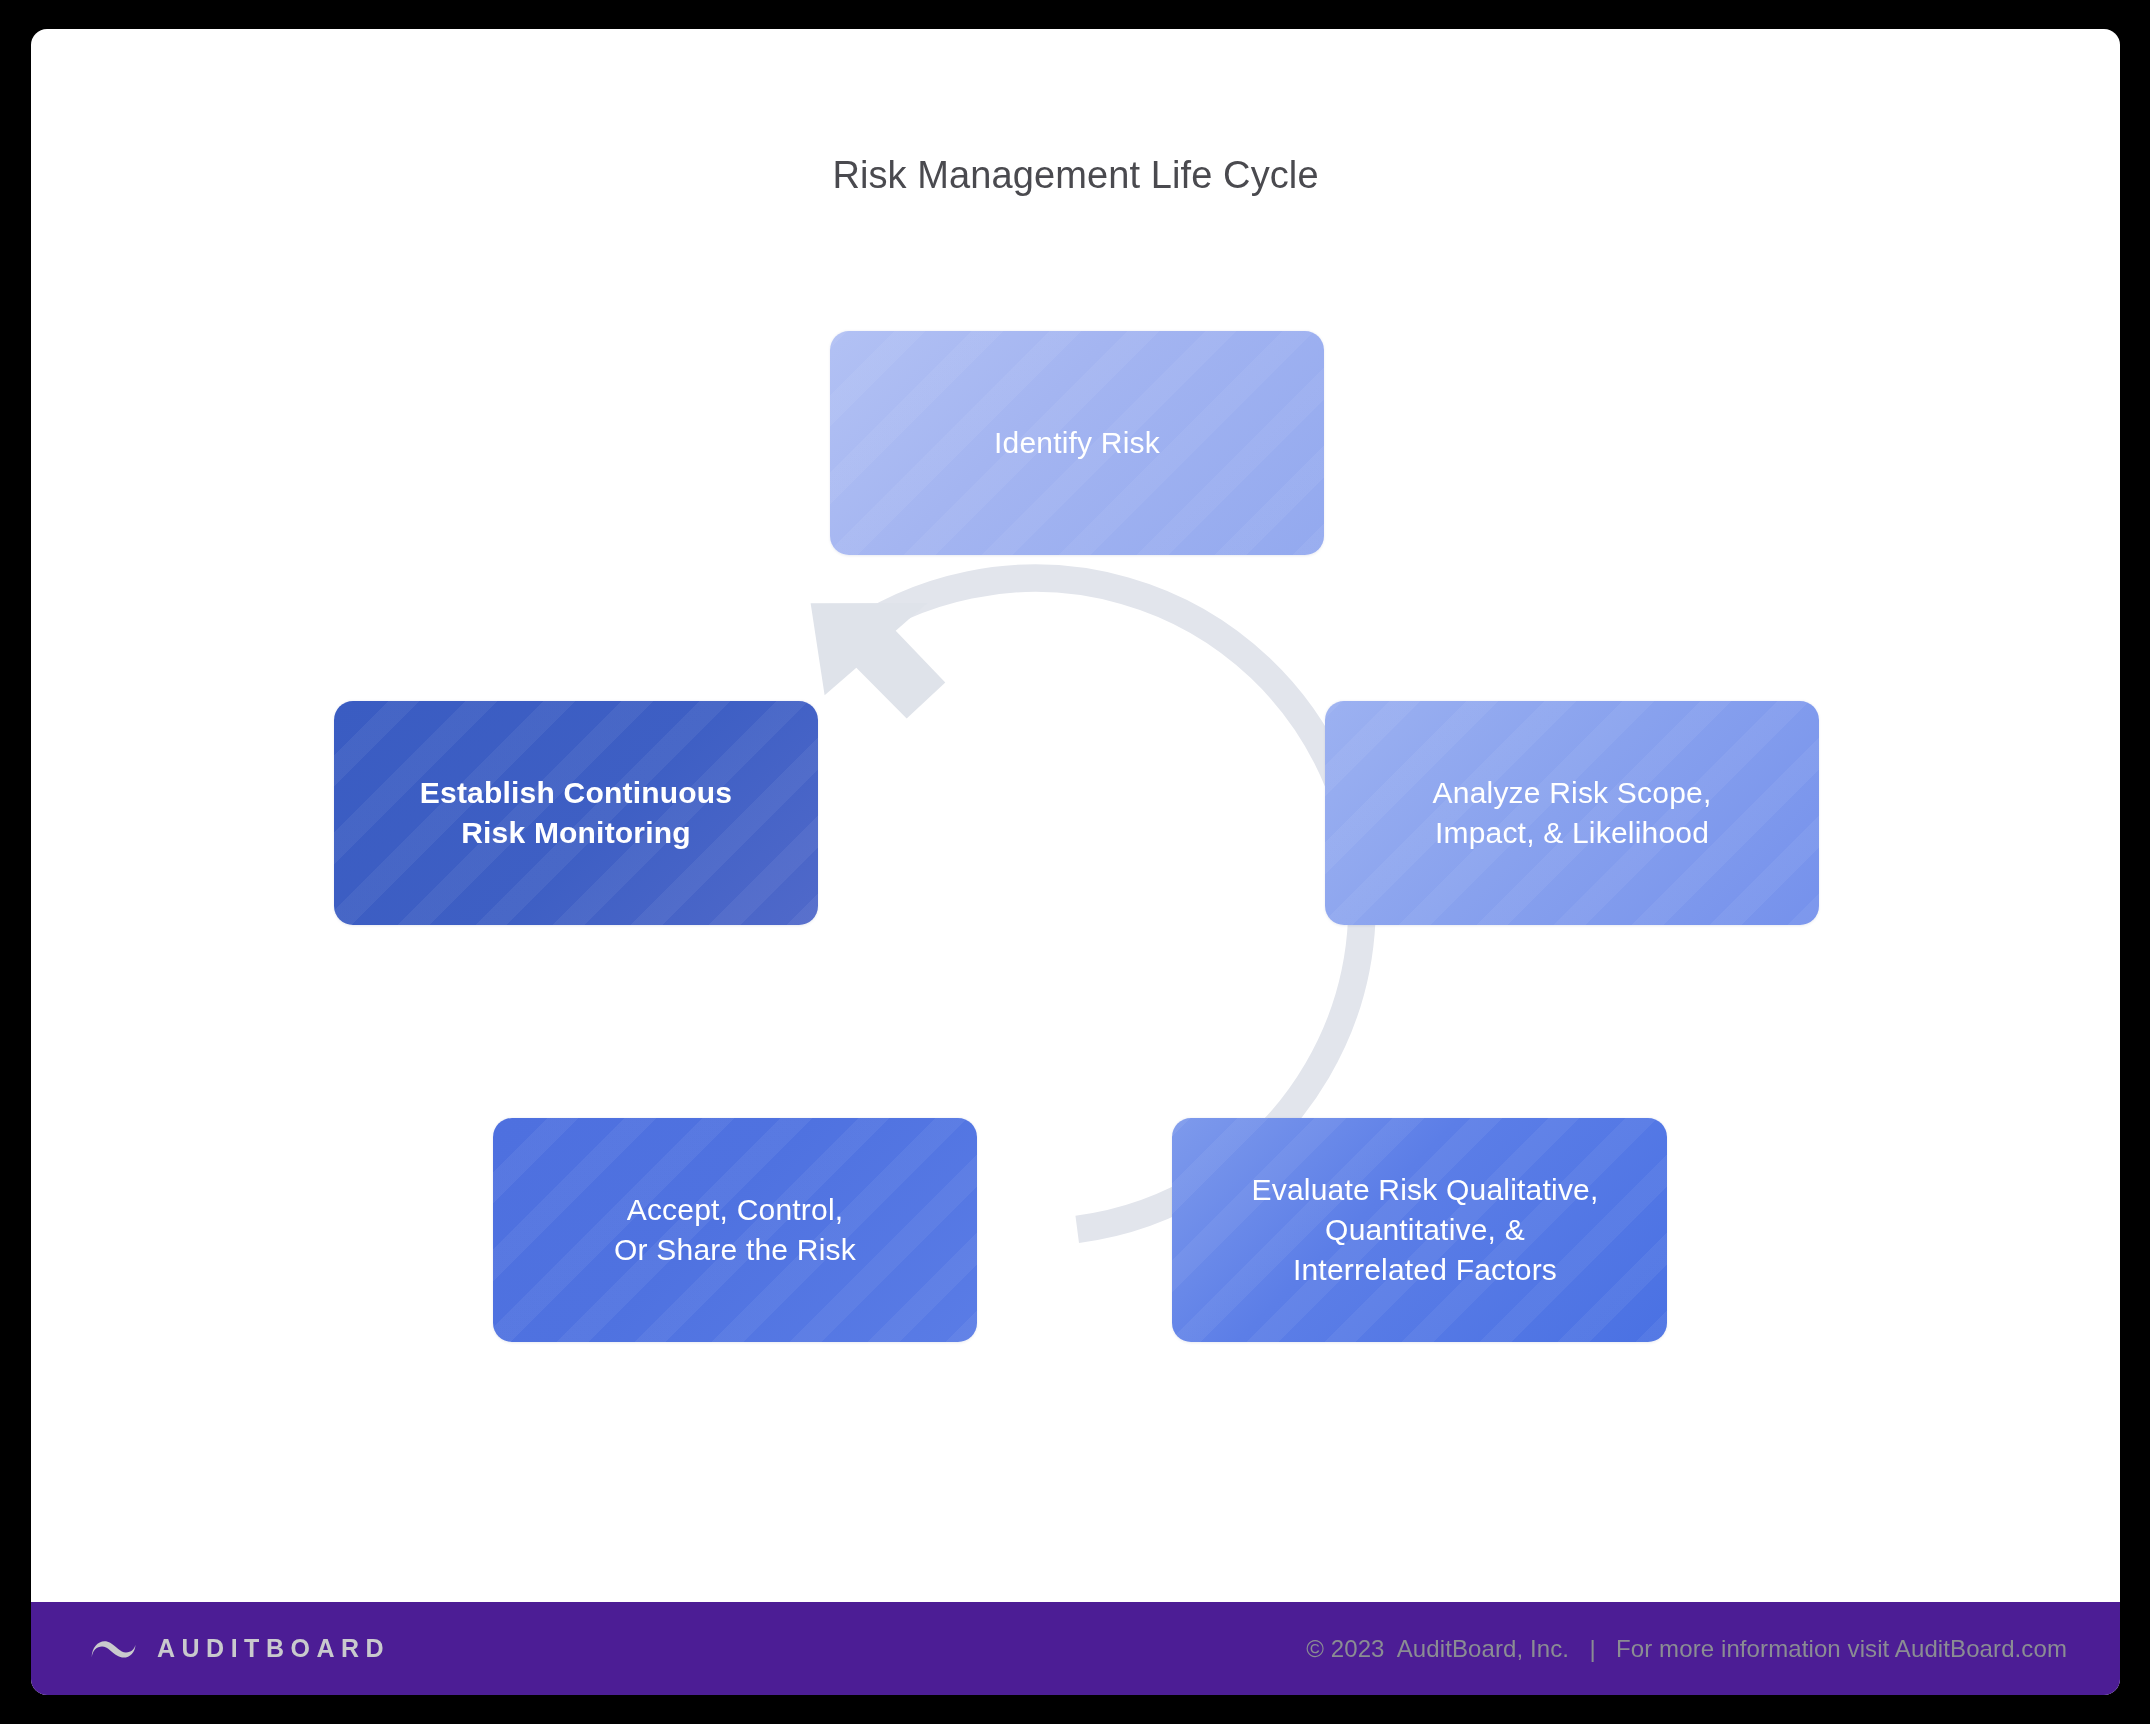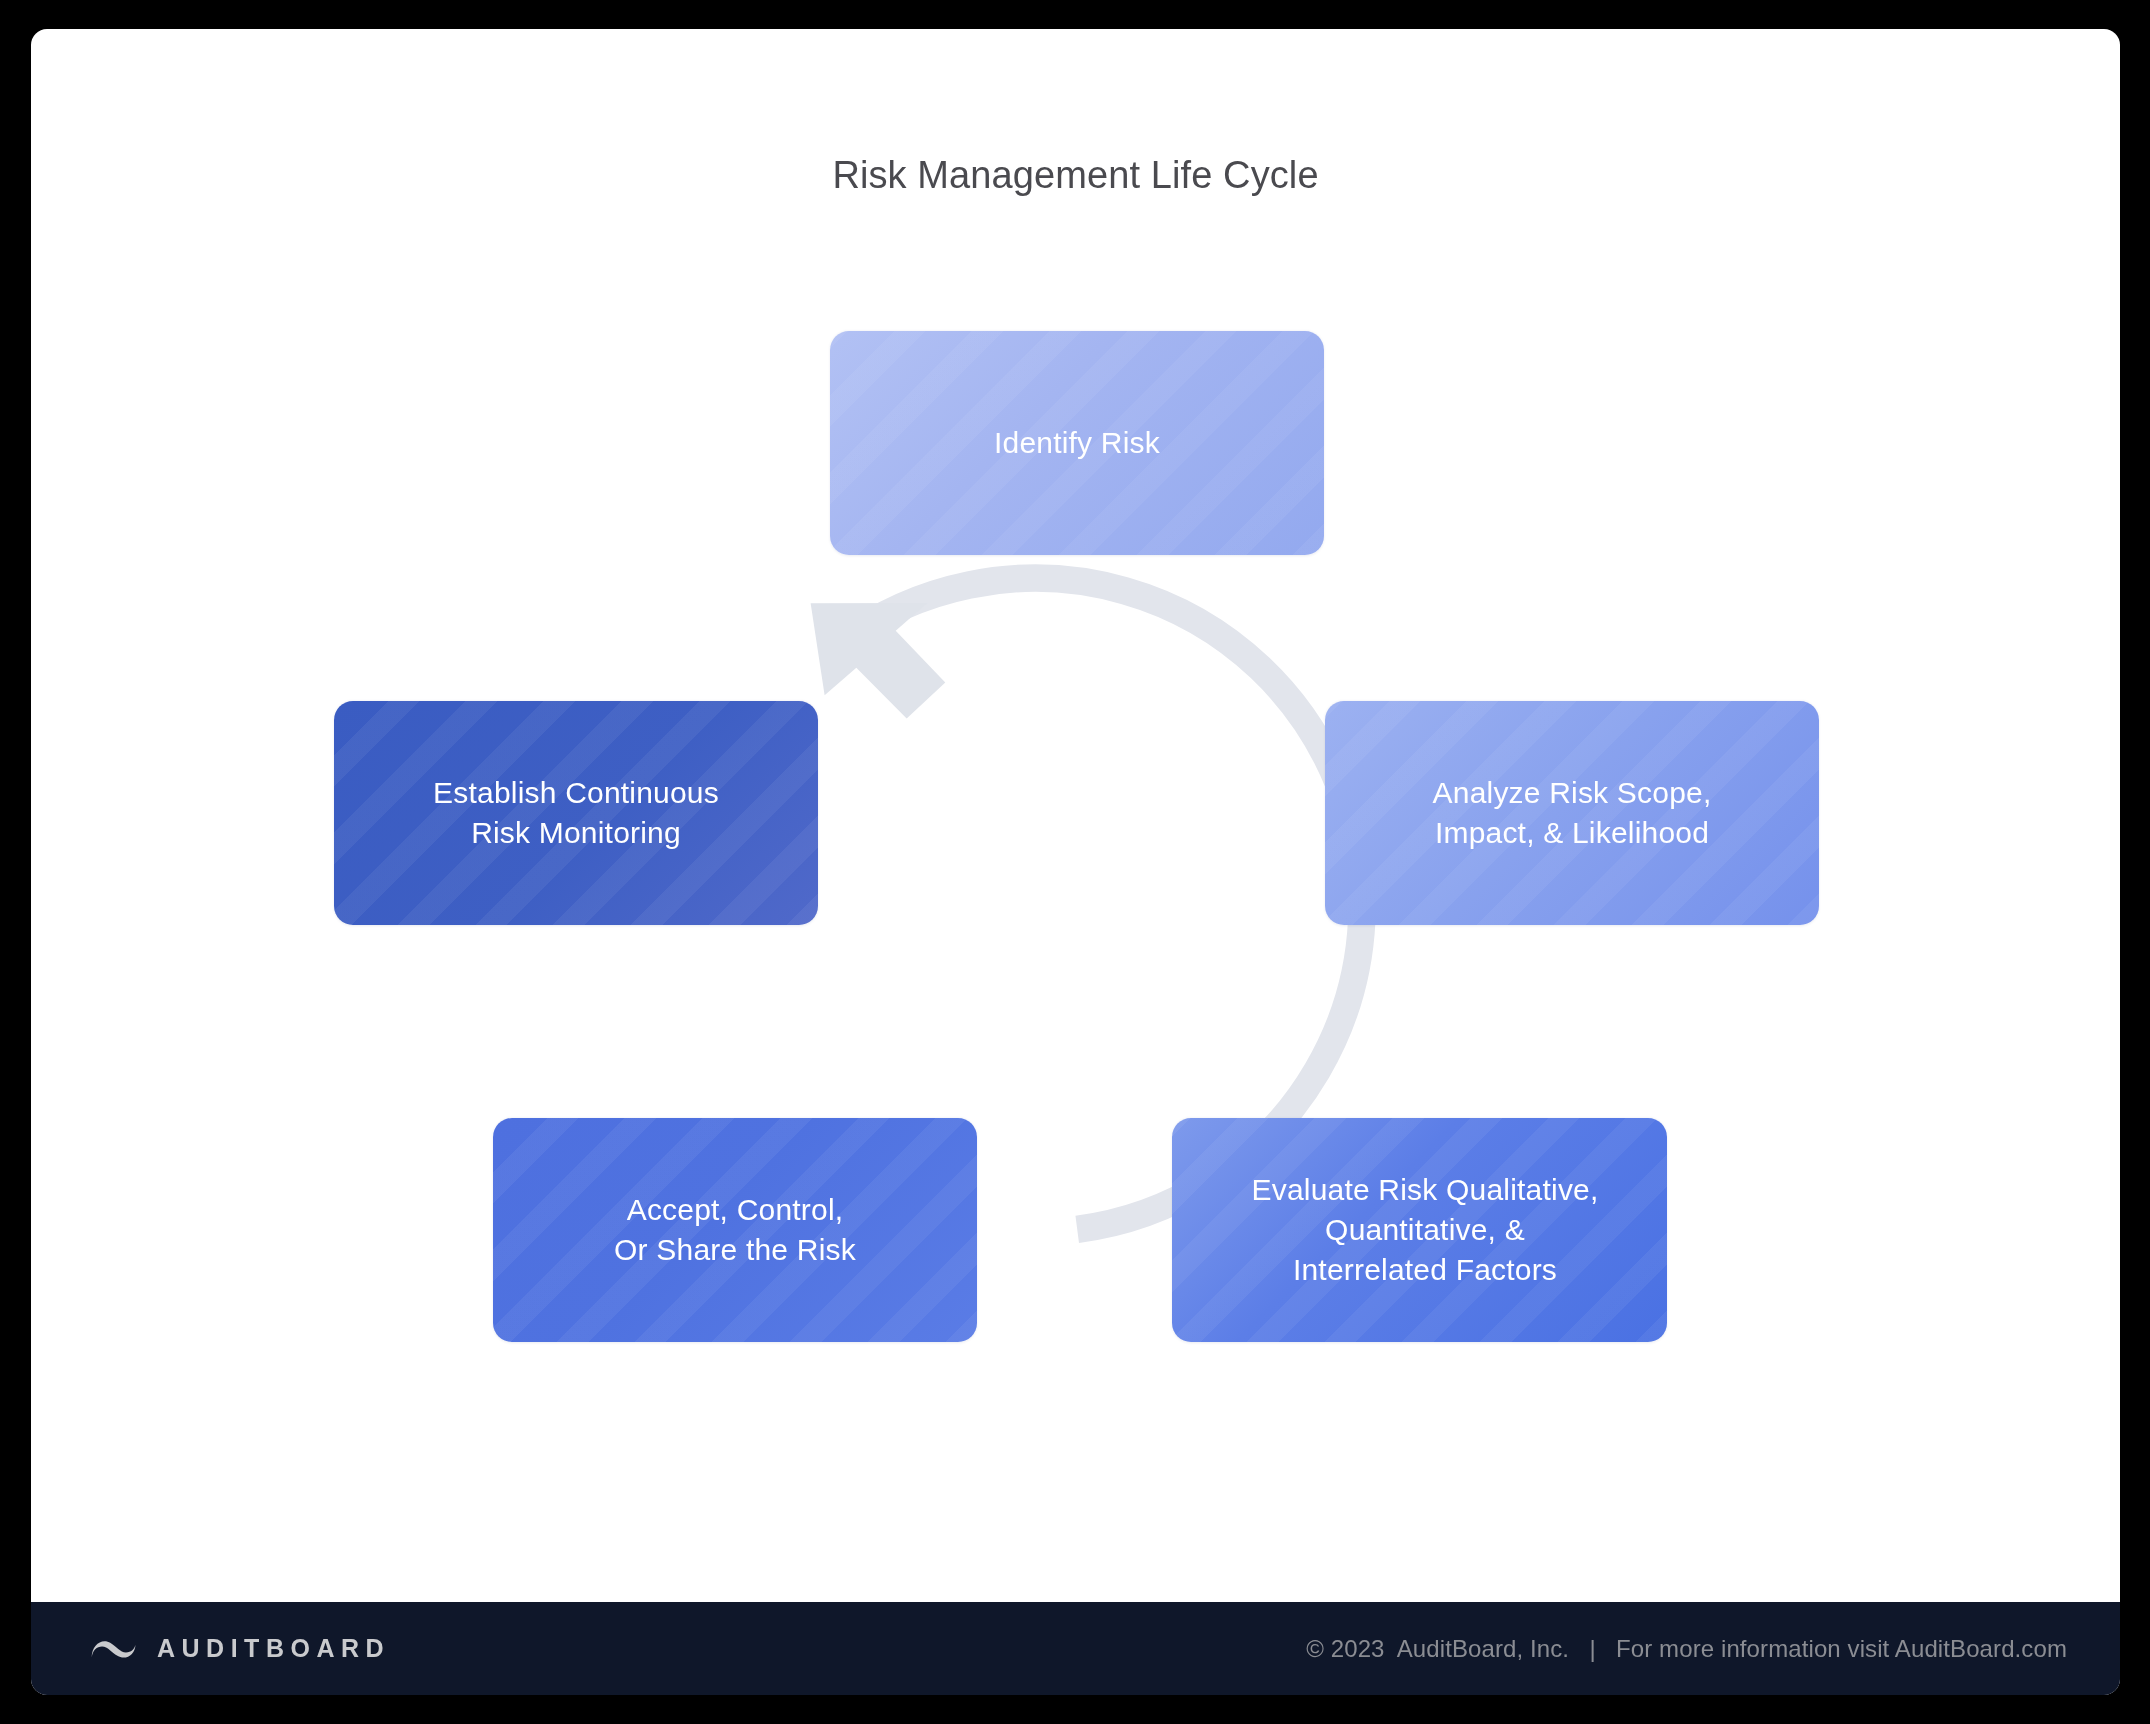--- a/index.html
+++ b/index.html
@@ -95,21 +95,21 @@
   #node-accept    { left: 462px;  top: 1089px; width: 484px;  height: 224px; }
   #node-establish { left: 303px;  top: 672px;  width: 484px;  height: 224px; }
 
   
   #footer {
     position: absolute;
     left: 0;
     bottom: 0;
     width: 2089px;
     height: 93px;
-    background: #0f172a;
+    background: #4c1d95;
     display: flex;
     align-items: center;
     justify-content: space-between;
     gap: 43px;
   }
   #footer-brand {
     display: flex;
     align-items: center;
     gap: 19px;
     margin-left: 59px;
@@ -167,21 +167,21 @@
       <span class="lbl">Evaluate Risk Qualitative,
 Quantitative, &amp;
 Interrelated Factors</span>
     </div>
 
     <div class="node" id="node-accept" style="background:linear-gradient(135deg,#4e70df 0%,#4f72e0 45%,#5a7ce6 100%);">
       <span class="lbl">Accept, Control,
 Or Share the Risk</span>
     </div>
 
-    <div class="node" id="node-establish" style="background:linear-gradient(135deg,#3a5cc2 0%,#3e5fc4 55%,#5069ca 100%);">
+    <div class="node" id="node-establish" style="background:linear-gradient(135deg,#3a5cc2 0%,#3e5fc4 55%,#5069ca 100%);font-weight:bold;">
       <span class="lbl">Establish Continuous
 Risk Monitoring</span>
     </div>
 
   </div>
 
   <div id="footer">
     <div id="footer-brand">
       <svg width="48" height="36" viewBox="0 0 56 42">
         <path d="M2 31 C2 16 14 8 24 14 C31 18 35 25 42 25 C48 25 52 21 53 16

